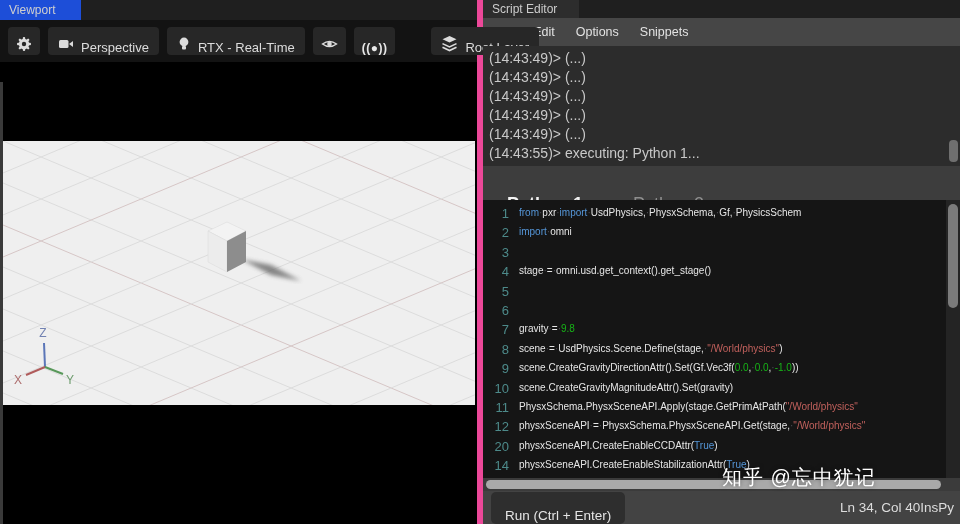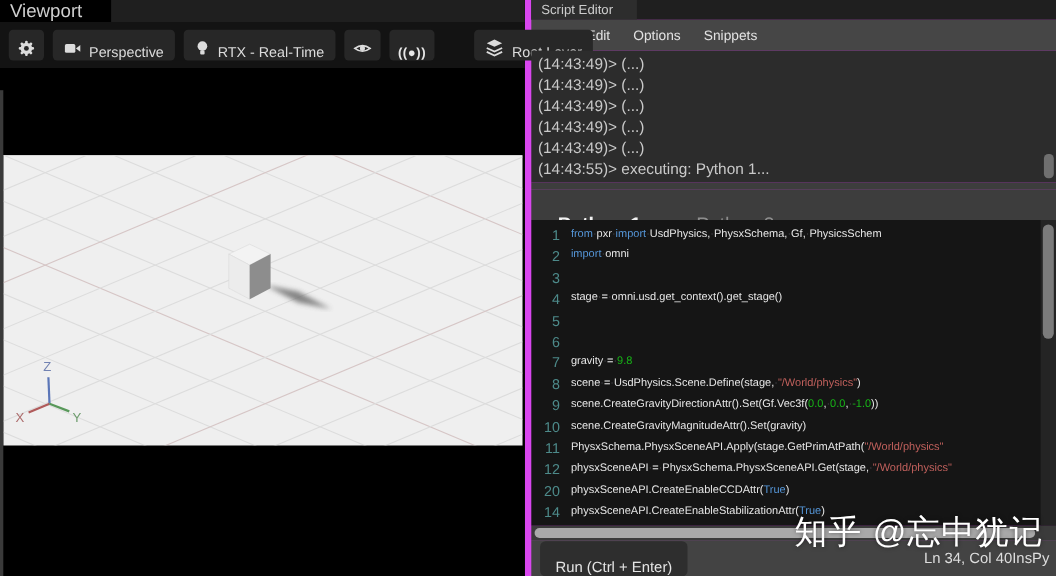--- a/index.html
+++ b/index.html
@@ -2,33 +2,33 @@
 <html style="--kw: #5596d8; --str: #c0605c; --num: #17b317; --cm: #4a9440; --pl: #e6e6e6; --lnc: #4d8a8a;"><head>
 <meta charset="utf-8">
 <style>
   * { margin:0; padding:0; box-sizing:border-box; }
   html,body { width:960px; height:524px; background:#000; font-family:"Liberation Sans","DejaVu Sans",sans-serif; }
   .app { position:relative; width:960px; height:524px; display:flex; overflow:hidden; background:#0e0e0e; }
 
   
   .left-panel { width:477px; height:524px; display:flex; flex-direction:column; background:#000; position:relative; }
   .vp-tabbar { height:20px; background:#1f1f1f; display:flex; }
-  .vp-tab { height:20px; background:#000000; color:#cfcfcf; font-size:17px; line-height:20px; padding:0 26px 0 9px; }
+  .vp-tab { height:20px; background:#1d4ed8; color:#cfcfcf; font-size:12px; line-height:20px; padding:0 26px 0 9px; }
   .vp-toolbar { height:42px; background:#131313; display:flex; align-items:center; padding-left:8px; gap:8px; }
   .tb-btn { height:28px; background:#272727; border-radius:4px; color:#dcdcdc; font-size:13px; display:flex; align-items:flex-end; gap:7px; padding:0 10px; white-space:nowrap; }
   .tb-btn.icon-only { padding:0 8px; }
   .tb-btn.root-layer { margin-left:28px; }
   .bc-glyph { font-size:12px; font-weight:bold; color:#e8e8e8; letter-spacing:.5px; }
   .vp-canvas { position:relative; flex:1; background:#000; }
   .left-strip { position:absolute; left:0; top:20px; bottom:0; width:3px; background:#3a3a3a; z-index:3; }
   .scene { position:absolute; left:3px; top:79px; width:472px; height:264px; background:#efefef; overflow:hidden; }
   .scene svg { position:absolute; left:0; top:0; }
 
   
-  .right-panel { width:483px; height:524px; background:#d946ef; padding-left:6px; }
+  .right-panel { width:483px; height:524px; background:#ec4899; padding-left:6px; }
   .right-col { width:477px; height:524px; display:flex; flex-direction:column; }
   .se-tabbar { height:18px; background:#1f1f1f; display:flex; }
   .se-tab { height:18px; background:#2d2d2d; color:#cccccc; font-size:12px; line-height:18px; padding:0 22px 0 9px; }
   .se-menubar { height:28px; background:#464646; display:flex; align-items:center; gap:21px; padding-left:9px; }
   .se-menu-item { color:#e2e2e2; font-size:12.5px; }
   .se-console { height:120px; background:#2c2c2c; position:relative; overflow:hidden; padding:3px 0 0 6px; }
   .console-line { color:#c9c9c9; font-size:14px; line-height:19px; white-space:nowrap; }
   .con-sb-thumb { position:absolute; right:2px; bottom:4px; width:9px; height:22px; background:#6f6f6f; border-radius:4px; }
   .se-gap { height:6px; background:#3d3d3d; }
   .se-pytabs { height:28px; background:#3d3d3d; display:flex; align-items:stretch; gap:2px; }
@@ -47,21 +47,21 @@
   .ws { color:#4e4e55; }
   .code-vsb-track { position:absolute; right:0; top:0; bottom:0; width:14px; background:#242424; }
   .code-vsb-thumb { position:absolute; right:2px; top:4px; width:10px; height:104px; background:#7b7b7b; border-radius:5px; }
   .se-hscroll { height:13px; background:#3b3b3b; position:relative; }
   .hsb-thumb { position:absolute; left:3px; top:2px; width:455px; height:9px; background:#a9a9a9; border-radius:5px; }
   .se-bottombar { height:33px; background:#434343; display:flex; align-items:center; padding:0 6px 0 8px; }
   .run-btn { height:25px; background:#2e2e2e; border:none; border-radius:5px; color:#e5e5e5; font-size:13.5px; padding:16px 14px; font-family:inherit; }
   .status-group { margin-left:auto; display:flex; color:#dddddd; font-size:13.5px; white-space:nowrap; }
 
   
-  .watermark { position:absolute; left:722px; top:464px; color:#ffffff; font-size:30px; white-space:nowrap; z-index:10;
+  .watermark { position:absolute; left:722px; top:464px; color:#ffffff; font-size:20px; white-space:nowrap; z-index:10;
                text-shadow:0 0 4px rgba(0,0,0,.5); letter-spacing:1px; }
 </style>
 </head>
 <body>
 
 <div class="app">
 
   <div class="left-panel">
     <div class="vp-tabbar">
       <div class="vp-tab">Viewport</div>

